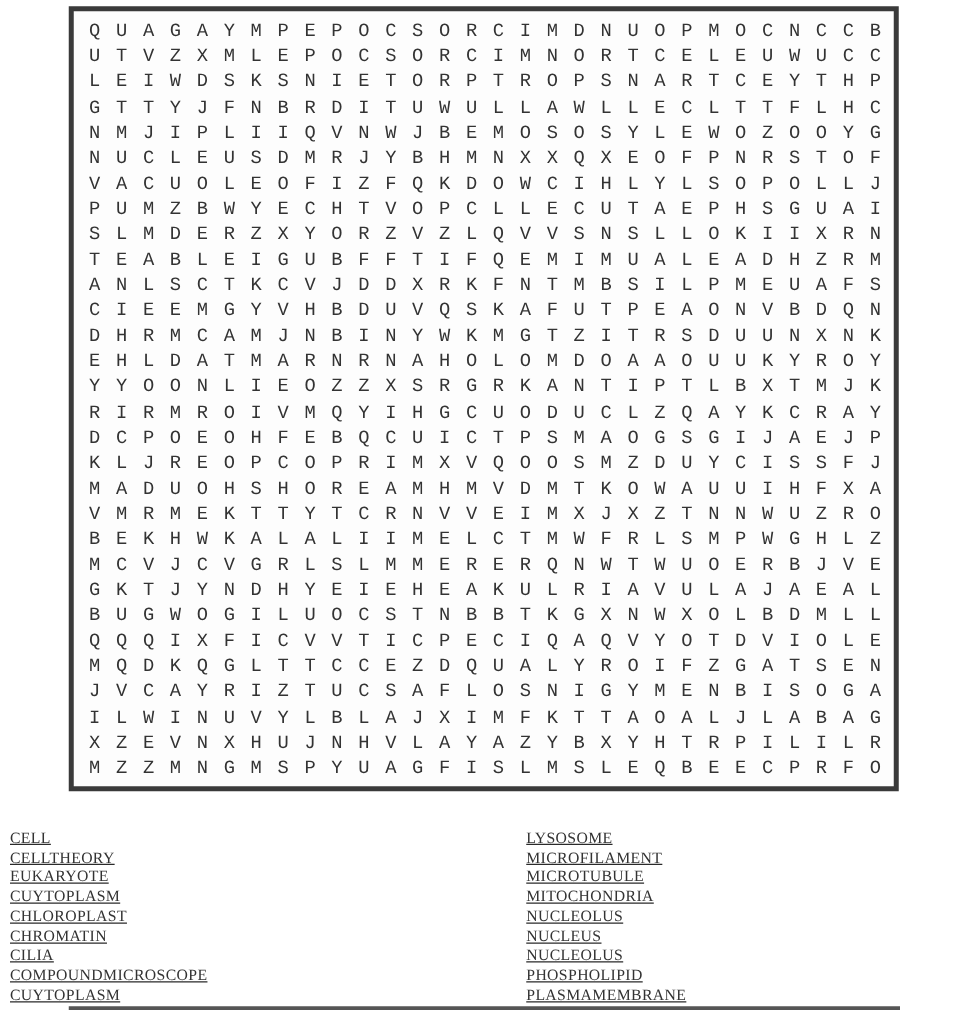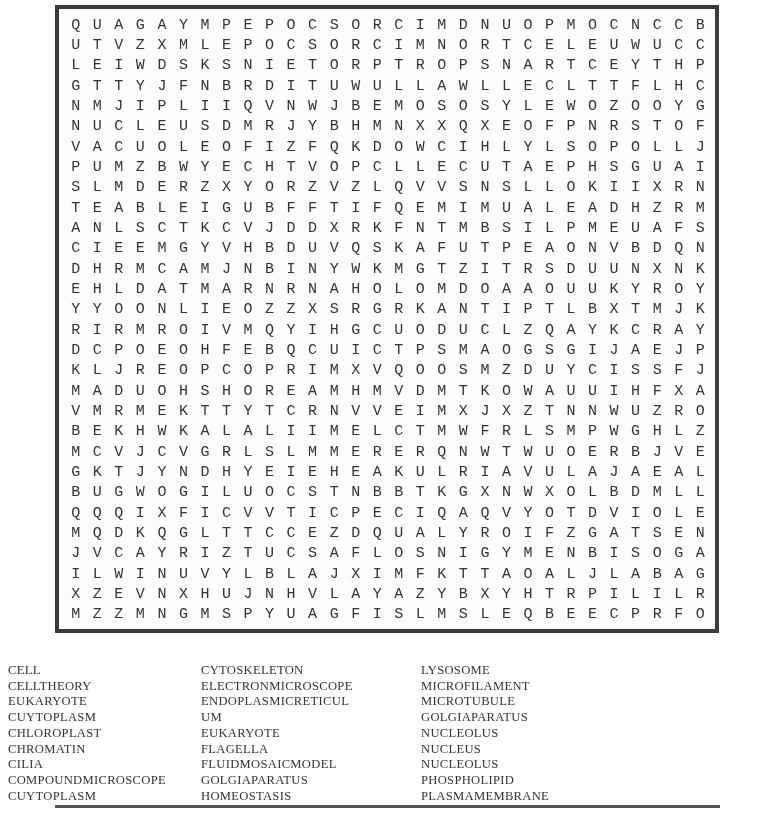--- a/index.html
+++ b/index.html
@@ -5,21 +5,21 @@
   html, body { margin: 0; padding: 0; background: #ffffff; }
   body { width: 768px; height: 815px; position: relative; overflow: hidden;
          font-family: "Liberation Mono", "DejaVu Sans Mono", monospace; color: #2a2a2a; }
   .grid-box { position: absolute; left: 55px; top: 5px; width: 664px; height: 628px;
               border: 4px solid #3a3a3a; box-sizing: border-box; background: #fdfdfd; }
   .grid { position: absolute; left: 6px; top: 6px; right: 4px; bottom: 4px;
           display: grid; grid-template-columns: repeat(30, 1fr); grid-template-rows: repeat(30, 1fr); }
   .cell { display: flex; align-items: center; justify-content: center;
           font-family: "Liberation Mono", "DejaVu Sans Mono", monospace; font-size: 15px; color: #333; }
   .words { position: absolute; top: 663px; left: 8px; width: 760px; height: 140px; }
-  .col { position: absolute; top: 0; }
+  .col { position: absolute; top: 0; text-decoration: underline; }
   .col div { font-family: "Liberation Serif", "DejaVu Serif", serif; font-size: 12.6px; line-height: 15.7px;
              color: #333; letter-spacing: 0.3px; white-space: nowrap; }
   .col1 { left: 0px; } .col2 { left: 193px; } .col3 { left: 413px; } .col4 { left: 588px; }
   .bottom-rule { position: absolute; left: 55px; top: 805px; width: 665px; height: 3px; background: #555; }
 </style>
 </head>
 <body>
 
 <div class="grid-box">
   <div class="grid" id="grid">
@@ -931,36 +931,25 @@
       <div>CELL</div>
       <div>CELLTHEORY</div>
       <div>EUKARYOTE</div>
       <div>CUYTOPLASM</div>
       <div>CHLOROPLAST</div>
       <div>CHROMATIN</div>
       <div>CILIA</div>
       <div>COMPOUNDMICROSCOPE</div>
       <div>CUYTOPLASM</div>
     </div>
-  <div class="col col2" id="wc1">
-      <div>CYTOSKELETON</div>
-      <div>ELECTRONMICROSCOPE</div>
-      <div>ENDOPLASMICRETICUL</div>
-      <div>UM</div>
-      <div>EUKARYOTE</div>
-      <div>FLAGELLA</div>
-      <div>FLUIDMOSAICMODEL</div>
-      <div>GOLGIAPARATUS</div>
-      <div>HOMEOSTASIS</div>
-    </div>
   <div class="col col3" id="wc2">
       <div>LYSOSOME</div>
       <div>MICROFILAMENT</div>
       <div>MICROTUBULE</div>
-      <div>GOLGIAPARATUS</div>
+      <div>MITOCHONDRIA</div>
       <div>NUCLEOLUS</div>
       <div>NUCLEUS</div>
       <div>NUCLEOLUS</div>
       <div>PHOSPHOLIPID</div>
       <div>PLASMAMEMBRANE</div>
     </div>
 </div>
 
 <div class="bottom-rule"></div>
 

